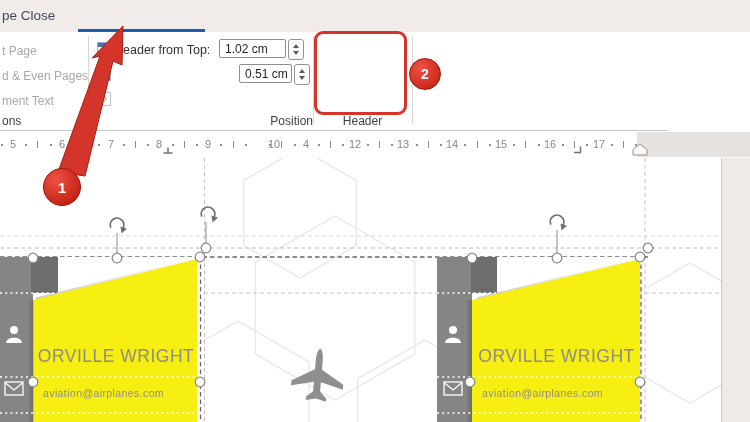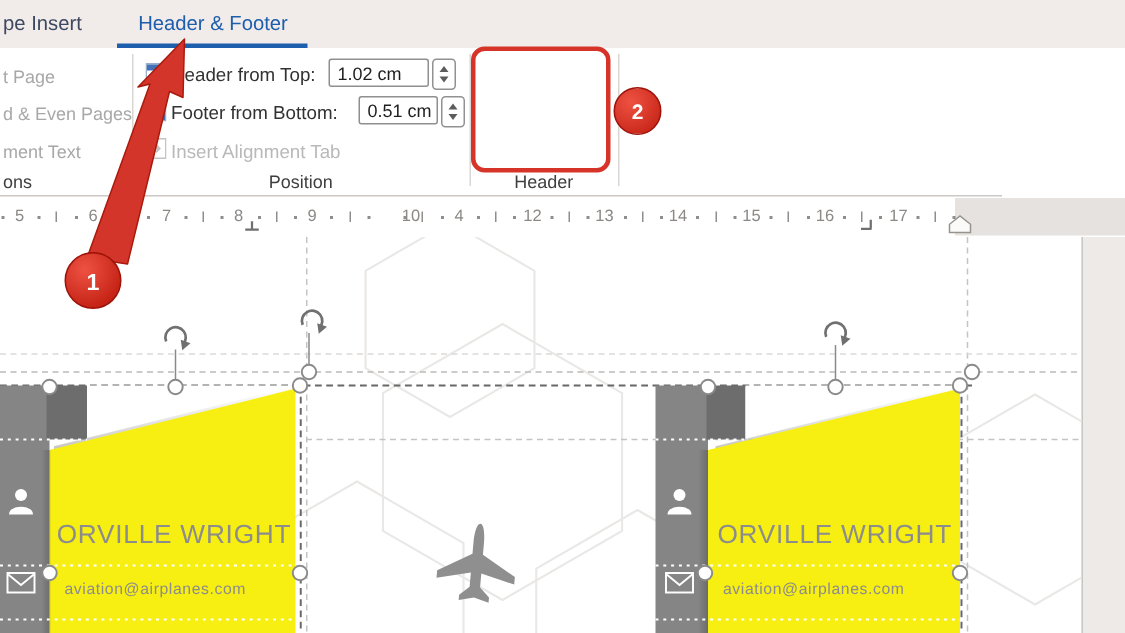--- a/index.html
+++ b/index.html
@@ -13,21 +13,21 @@
   .tab.t1{left:80px;width:124px;text-align:center;color:#1d5fad;font-weight:500;}
   .tab-underline{position:absolute;left:78px;top:29px;width:127px;height:3px;background:#1d5fad;}
 
   
   .ribbon{position:absolute;left:0;top:32px;width:668px;height:98px;background:#fff;
           border-bottom:1px solid #cbc8c5;}
   .opt{position:absolute;left:2px;font-size:12px;color:#a8a8a8;white-space:nowrap;}
   .o0{top:12px;} .o1{top:37px;} .o2{top:62px;}
   .glabel{position:absolute;font-size:12px;color:#3f3f3f;top:82px;}
   .gl-opt{left:2px;}
-  .gl-pos{left:88px;width:225px;text-align:center;}
+  .gl-pos{left:88px;width:225px;text-align:right;}
   .gl-close{left:313px;width:99px;text-align:center;}
   .vdiv{position:absolute;top:4px;height:88px;width:1px;background:#d9d6d3;}
   .d1{left:88px;} .d2{left:313px;} .d3{left:412px;}
   .ricon{position:absolute;width:14px;height:14px;}
   .ri1{left:97px;top:10px;} .ri2{left:97px;top:35px;} .ri3{left:97px;top:60px;}
   .rlabel{position:absolute;font-size:12.5px;color:#323232;white-space:nowrap;}
   .rl1{left:114px;top:11px;} .rl2{left:114px;top:36px;}
   .rl3{left:114px;top:62px;color:#b9b9b9;}
   .valbox{position:absolute;height:19px;border:1px solid #8f8f8f;border-radius:2px;
           background:#fff;font-family:"Liberation Sans",sans-serif;font-size:12px;color:#1f1f1f;
@@ -71,22 +71,21 @@
               color:#8c8c8c;white-space:nowrap;}
   .ce0{left:43px;} .ce1{left:482px;}
   .anno-arrow{position:absolute;left:0;top:0;z-index:60;pointer-events:none;}
 </style>
 </head>
 <body>
 
 <div id="app">
 
   <div class="tabrow">
-    <div class="tab t0">pe Insert</div>
-    <div class="tab t1">Header &amp; Footer</div>
+    <div class="tab t0">pe Close</div>
     <div class="tab-underline"></div>
   </div>
 
   <div class="ribbon">
     <div class="opt o0">t Page</div>
     <div class="opt o1">d &amp; Even Pages</div>
     <div class="opt o2">ment Text</div>
     <div class="glabel gl-opt">ons</div>
     <div class="vdiv d1"></div>
 
@@ -103,34 +102,32 @@
         <i class="chev d"></i>
       </span>
 
     <span class="ricon ri2">
       <svg width="14" height="14">
           <rect x="0.5" y="0.5" width="13" height="13" fill="#fff" stroke="#97aecd"></rect>
           <rect x="1" y="9" width="12" height="4" fill="#4472b8"></rect>
           <path d="M7,8 V2.5 M4.8,4.6 L7,2.3 L9.2,4.6" stroke="#4472b8" fill="none" stroke-width="1.2"></path>
         </svg>
     </span>
-    <span class="rlabel rl2">Footer from Bottom:</span>
     <input class="valbox vb2" readonly="" value="0.51 cm" style="">
     <span class="spin sp2">
         <i class="chev u"></i>
         <i class="chev d"></i>
       </span>
 
     <span class="ricon ri3">
       <svg width="14" height="14">
           <rect x="0.5" y="0.5" width="13" height="13" fill="#fff" stroke="#c3c3c3"></rect>
           <path d="M3,7 H9 M7,4.5 L9.5,7 L7,9.5" stroke="#c3c3c3" fill="none" stroke-width="1.2"></path>
         </svg>
     </span>
-    <span class="rlabel rl3">Insert Alignment Tab</span>
     <div class="glabel gl-pos">Position</div>
     <div class="vdiv d2"></div>
 
     <div class="glabel gl-close">Header</div>
     <div class="vdiv d3"></div>
 
     <div class="anno-rect"></div>
     <div class="anno-circle c2">2</div>
   </div>
 

